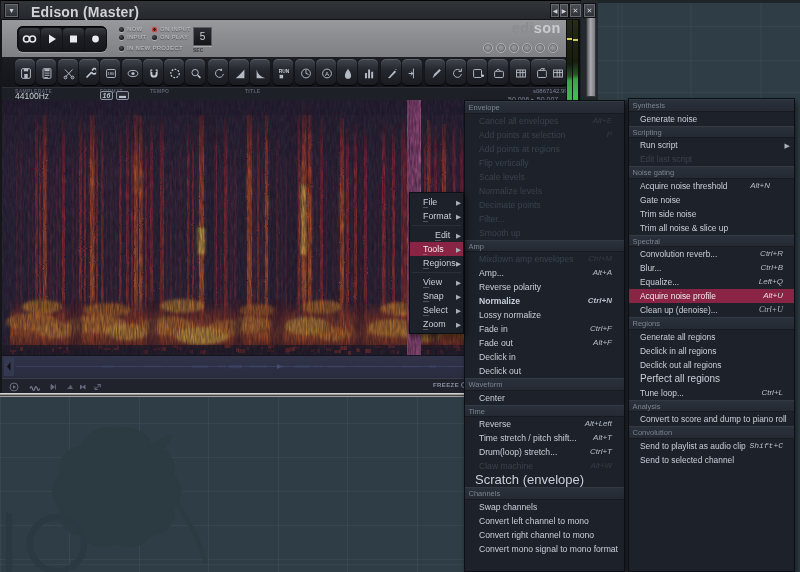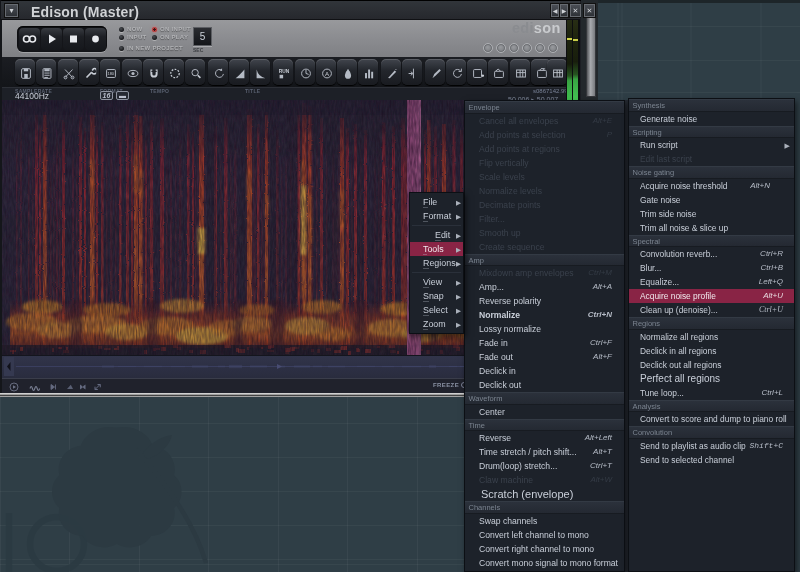--- a/index.html
+++ b/index.html
@@ -678,39 +678,38 @@
       <div class="mhead">Envelope</div>
       <div class="mi dis" style="padding-left:14px;font-size:8.6px;">Cancel all envelopes<span class="sc" style="right:12px;">Alt+E</span></div>
       <div class="mi dis" style="padding-left:14px;font-size:8.6px;">Add points at selection<span class="sc" style="right:12px;">P</span></div>
       <div class="mi dis" style="padding-left:14px;font-size:8.6px;">Add points at regions</div>
       <div class="mi dis" style="padding-left:14px;font-size:8.6px;">Flip vertically</div>
       <div class="mi dis" style="padding-left:14px;font-size:8.6px;">Scale levels</div>
       <div class="mi dis" style="padding-left:14px;font-size:8.6px;">Normalize levels</div>
       <div class="mi dis" style="padding-left:14px;font-size:8.6px;">Decimate points</div>
       <div class="mi dis" style="padding-left:14px;font-size:8.6px;">Filter...</div>
       <div class="mi dis" style="padding-left:14px;font-size:8.6px;">Smooth up</div>
-      <div class="mi dis" style="padding-left:14px;font-size:8.6px;">Create sequence</div>
       <div class="mhead">Amp</div>
       <div class="mi dis" style="padding-left:14px;font-size:8.6px;">Mixdown amp envelopes<span class="sc" style="right:12px;">Ctrl+M</span></div>
       <div class="mi" style="padding-left:14px;font-size:8.6px;">Amp...<span class="sc" style="right:12px;">Alt+A</span></div>
       <div class="mi" style="padding-left:14px;font-size:8.6px;">Reverse polarity</div>
       <div class="mi bold" style="padding-left:14px;font-size:8.6px;">Normalize<span class="sc" style="right:12px;">Ctrl+N</span></div>
       <div class="mi" style="padding-left:14px;font-size:8.6px;">Lossy normalize</div>
       <div class="mi" style="padding-left:14px;font-size:8.6px;">Fade in<span class="sc" style="right:12px;">Ctrl+F</span></div>
       <div class="mi" style="padding-left:14px;font-size:8.6px;">Fade out<span class="sc" style="right:12px;">Alt+F</span></div>
       <div class="mi" style="padding-left:14px;font-size:8.6px;">Declick in</div>
       <div class="mi" style="padding-left:14px;font-size:8.6px;">Declick out</div>
       <div class="mhead">Waveform</div>
       <div class="mi" style="padding-left:14px;font-size:8.6px;">Center</div>
       <div class="mhead">Time</div>
       <div class="mi" style="padding-left:14px;font-size:8.6px;">Reverse<span class="sc" style="right:12px;">Alt+Left</span></div>
       <div class="mi" style="padding-left:14px;font-size:8.6px;">Time stretch / pitch shift...<span class="sc" style="right:12px;">Alt+T</span></div>
       <div class="mi" style="padding-left:14px;font-size:8.6px;">Drum(loop) stretch...<span class="sc" style="right:12px;">Ctrl+T</span></div>
       <div class="mi dis" style="font-size:8.6px;">Claw machine<span class="sc" style="right:12px;">Alt+W</span></div>
-      <div class="mi" style="padding-left:16px;font-size:11px;">Scratch (envelope)</div>
+      <div class="mi" style="padding-left:10px;font-size:13px;">Scratch (envelope)</div>
       <div class="mhead">Channels</div>
       <div class="mi" style="padding-left:14px;font-size:8.6px;">Swap channels</div>
       <div class="mi" style="padding-left:14px;font-size:8.6px;">Convert left channel to mono</div>
       <div class="mi" style="padding-left:14px;font-size:8.6px;">Convert right channel to mono</div>
       <div class="mi" style="padding-left:14px;font-size:8.6px;">Convert mono signal to mono format</div>
     </div>
     <div class="menu" style="left:628px;top:98px;width:167px;height:474px;">
       <div class="mhead">Synthesis</div>
       <div class="mi" style="padding-left:11px;font-size:8.4px;">Generate noise</div>
       <div class="mhead">Scripting</div>
@@ -721,21 +720,21 @@
       <div class="mi" style="padding-left:11px;font-size:8.4px;">Gate noise</div>
       <div class="mi" style="padding-left:11px;font-size:8.4px;">Trim side noise</div>
       <div class="mi" style="padding-left:11px;font-size:8.4px;">Trim all noise &amp; slice up</div>
       <div class="mhead">Spectral</div>
       <div class="mi" style="padding-left:11px;font-size:8.4px;">Convolution reverb...<span class="sc" style="right:11px;">Ctrl+R</span></div>
       <div class="mi" style="padding-left:11px;font-size:8.4px;">Blur...<span class="sc" style="right:11px;">Ctrl+B</span></div>
       <div class="mi" style="padding-left:11px;font-size:8.4px;">Equalize...<span class="sc" style="right:11px;">Left+Q</span></div>
       <div class="mi hl" style="padding-left:11px;font-size:8.4px;">Acquire noise profile<span class="sc" style="right:11px;">Alt+U</span></div>
       <div class="mi" style="padding-left:11px;font-size:8.4px;">Clean up (denoise)...<span class="sc" style="right:11px;font-family:Liberation Serif, serif;">Ctrl+U</span></div>
       <div class="mhead">Regions</div>
-      <div class="mi" style="padding-left:11px;font-size:8.4px;">Normalize all regions</div>
+      <div class="mi" style="padding-left:11px;font-size:8.4px;">Generate all regions</div>
       <div class="mi" style="padding-left:11px;font-size:8.4px;">Declick in all regions</div>
       <div class="mi" style="padding-left:11px;font-size:8.4px;">Declick out all regions</div>
       <div class="mi" style="padding-left:11px;font-size:10px;">Perfect all regions</div>
       <div class="mi" style="padding-left:11px;font-size:8.4px;">Tune loop...<span class="sc" style="right:11px;">Ctrl+L</span></div>
       <div class="mhead">Analysis</div>
       <div class="mi" style="padding-left:11px;font-size:8.4px;">Convert to score and dump to piano roll</div>
       <div class="mhead">Convolution</div>
       <div class="mi" style="padding-left:11px;font-size:8.4px;">Send to playlist as audio clip<span class="sc" style="right:11px;font-family:Liberation Mono, monospace;">Shift+C</span></div>
       <div class="mi" style="padding-left:11px;font-size:8.4px;">Send to selected channel</div>
     </div>

